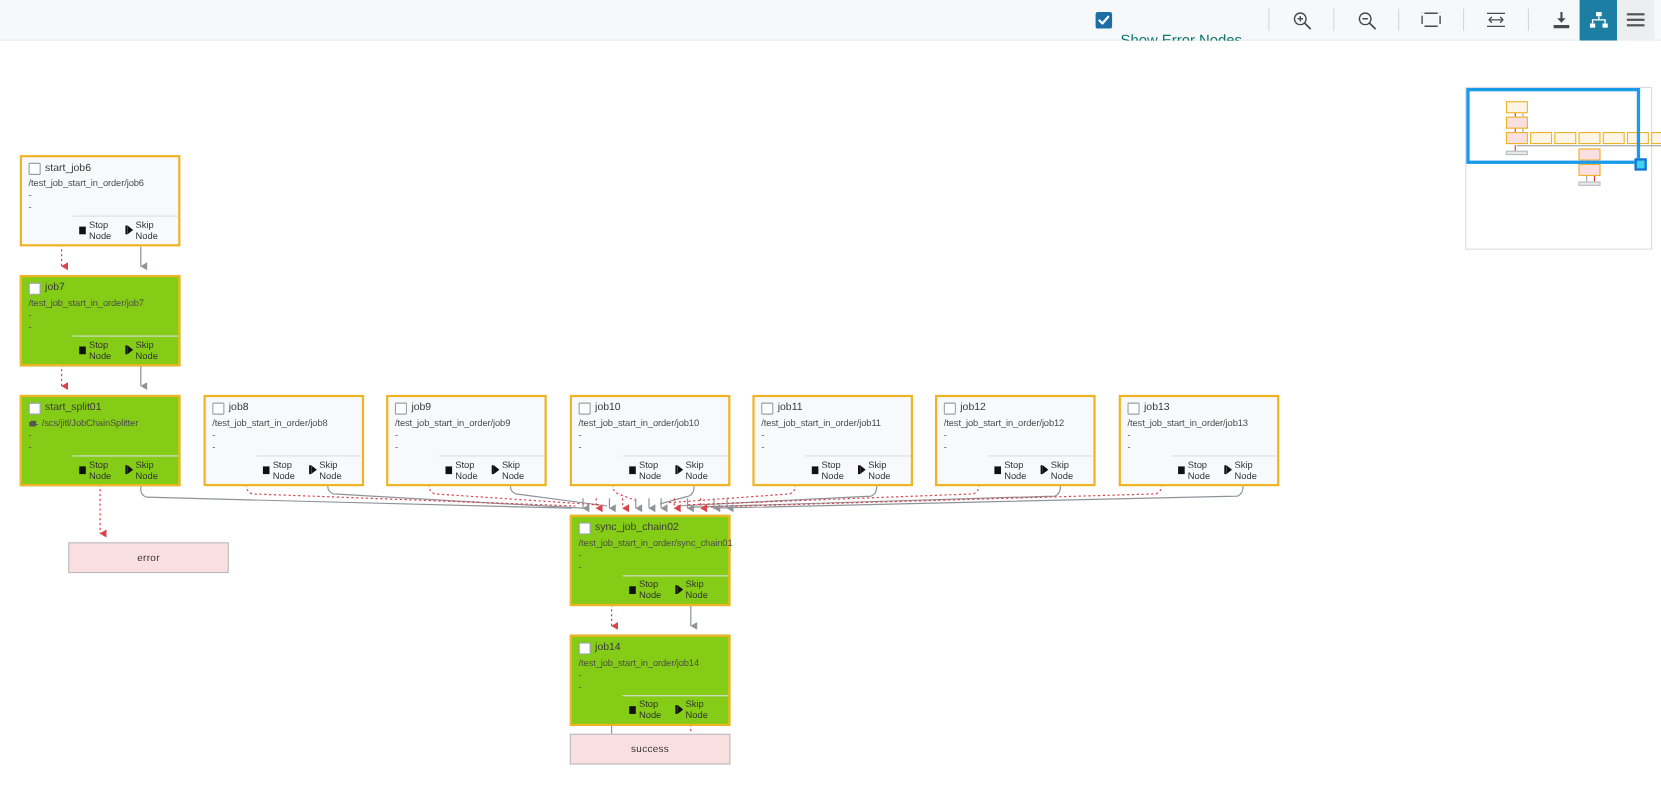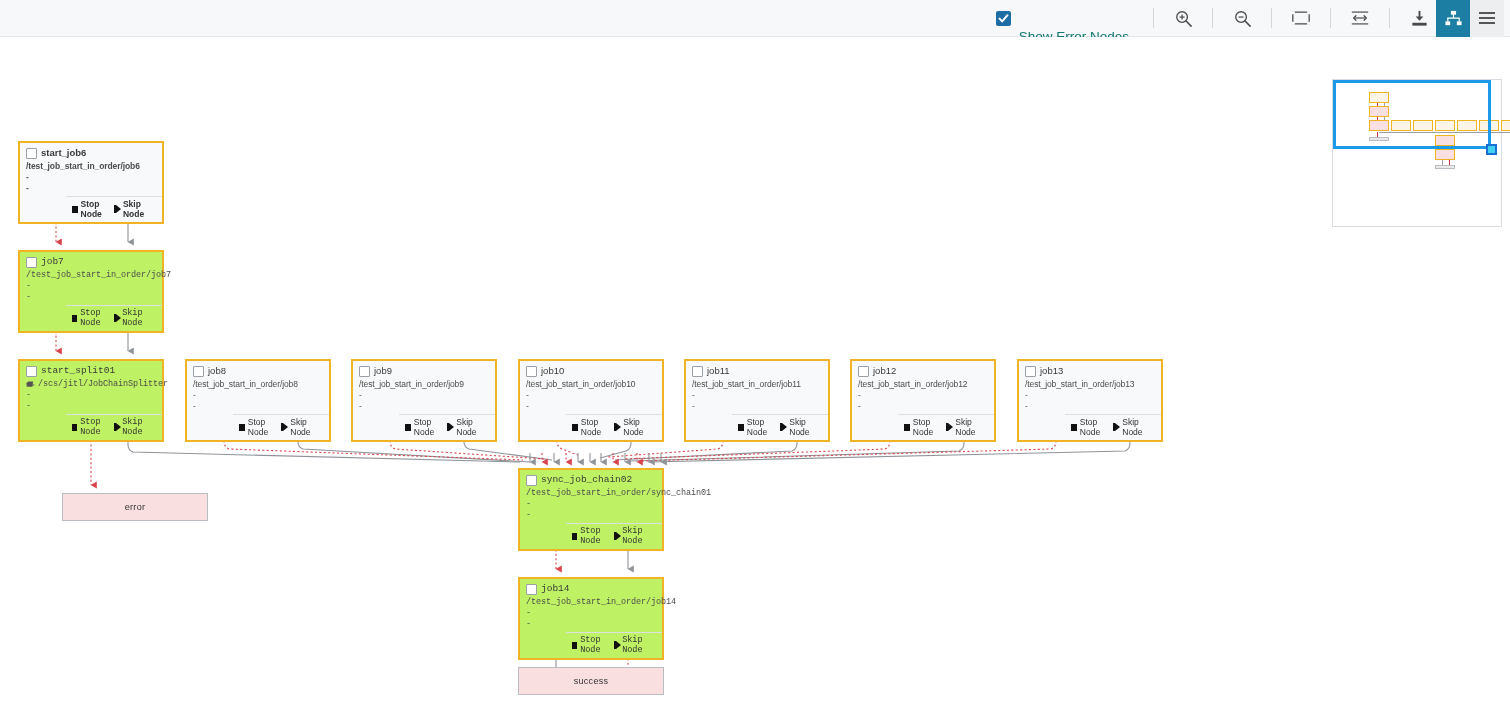--- a/index.html
+++ b/index.html
@@ -54,21 +54,21 @@
   .node{
     position:absolute;
     box-sizing:border-box;
     border:2px solid #f0b323;
     background:#f7f9fb;
     width:146px;
     font-size:9.5px;
     color:#4a4a4a;
     z-index:5;
   }
-  .node.err{background:#bef264;font-family:Liberation Mono, monospace;}
+  .node.err{background:#84cc16;}
   .node-body{padding:4px 6px 2px 6px;}
   .node-title{
     display:flex;align-items:center;gap:4px;
     font-size:9.5px;color:#3a3a3a;line-height:12px;margin-bottom:2px;
   }
   .node-cb{
     width:9px;height:9px;border:1px solid #9aa0a6;background:#fff;
     flex:0 0 auto;border-radius:1px;
   }
   .node-path{
@@ -277,21 +277,21 @@
 
       <path d="M556,508 L556,532" stroke="#d9434c" stroke-dasharray="2,2.4" marker-end="url(#ahR)"></path>
       <path d="M628,508 L628,532" stroke="#8f9499" marker-end="url(#ahG)"></path>
 
       <path d="M556,617 L556,640" stroke="#8f9499" marker-end="url(#ahG)"></path>
       <path d="M628,617 L628,640" stroke="#d9434c" stroke-dasharray="2,2.4" marker-end="url(#ahR)"></path>
     </g>
   </svg>
 
   <div id="node-host">
-      <div class="node" style="left: 18px; top: 104px; font-weight: bold;">
+      <div class="node" style="left: 18px; top: 104px;">
         <div class="node-body">
           <div class="node-title">
             <span class="node-cb"></span>
             <span>start_job6</span>
           </div>
           <div class="node-path">
             <span>/test_job_start_in_order/job6</span>
           </div>
           <div class="node-dash">-</div>
           <div class="node-dash">-</div>

